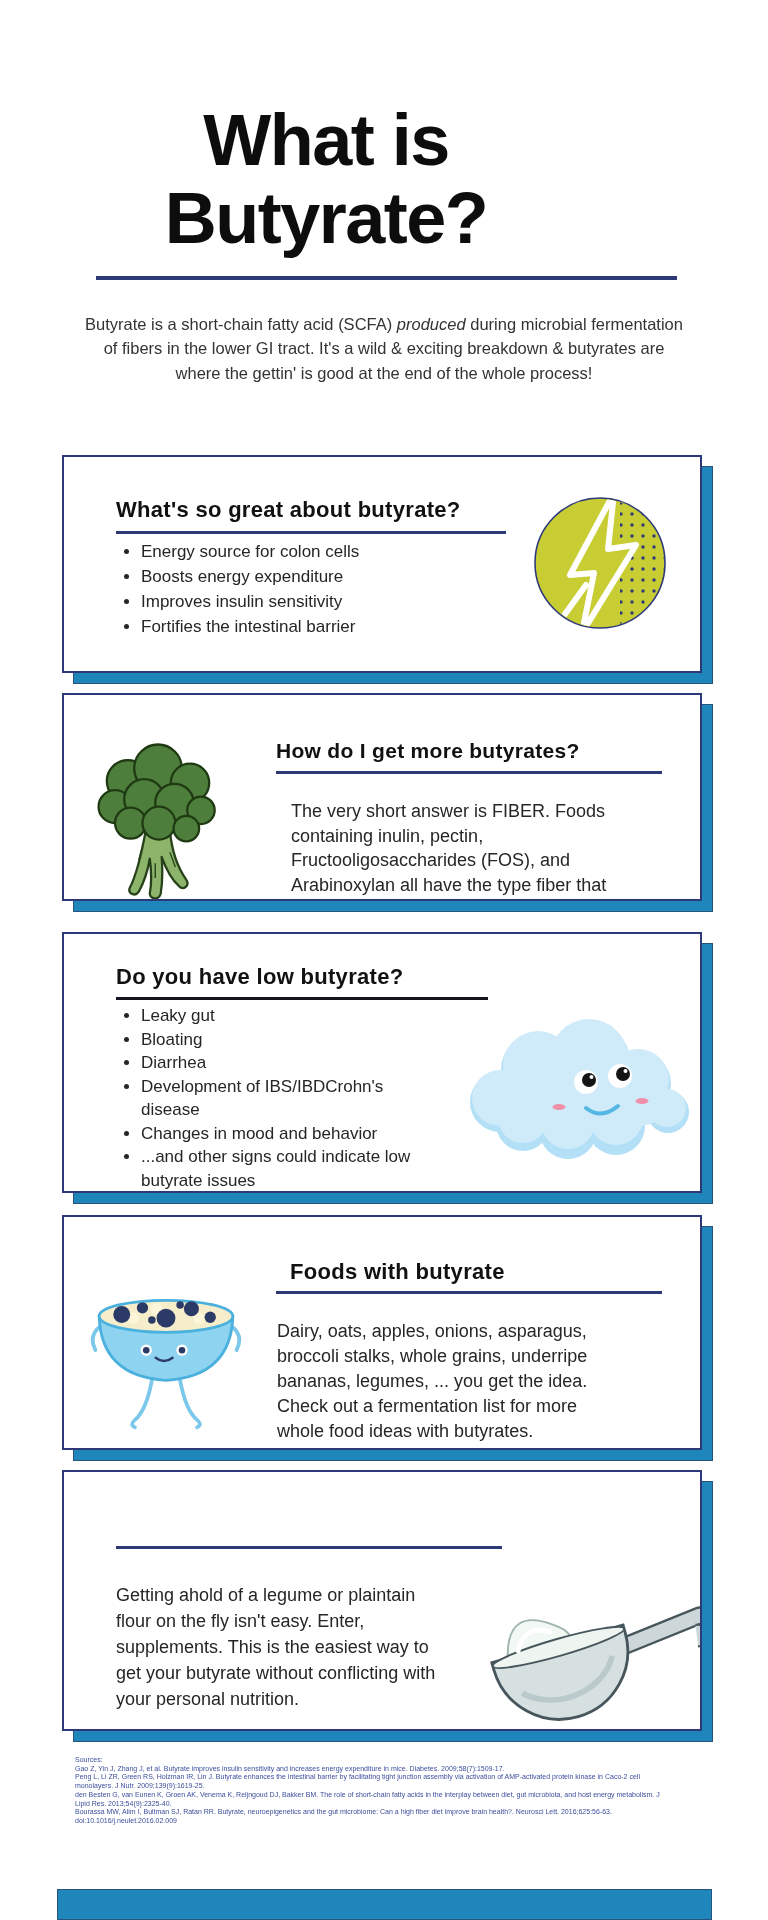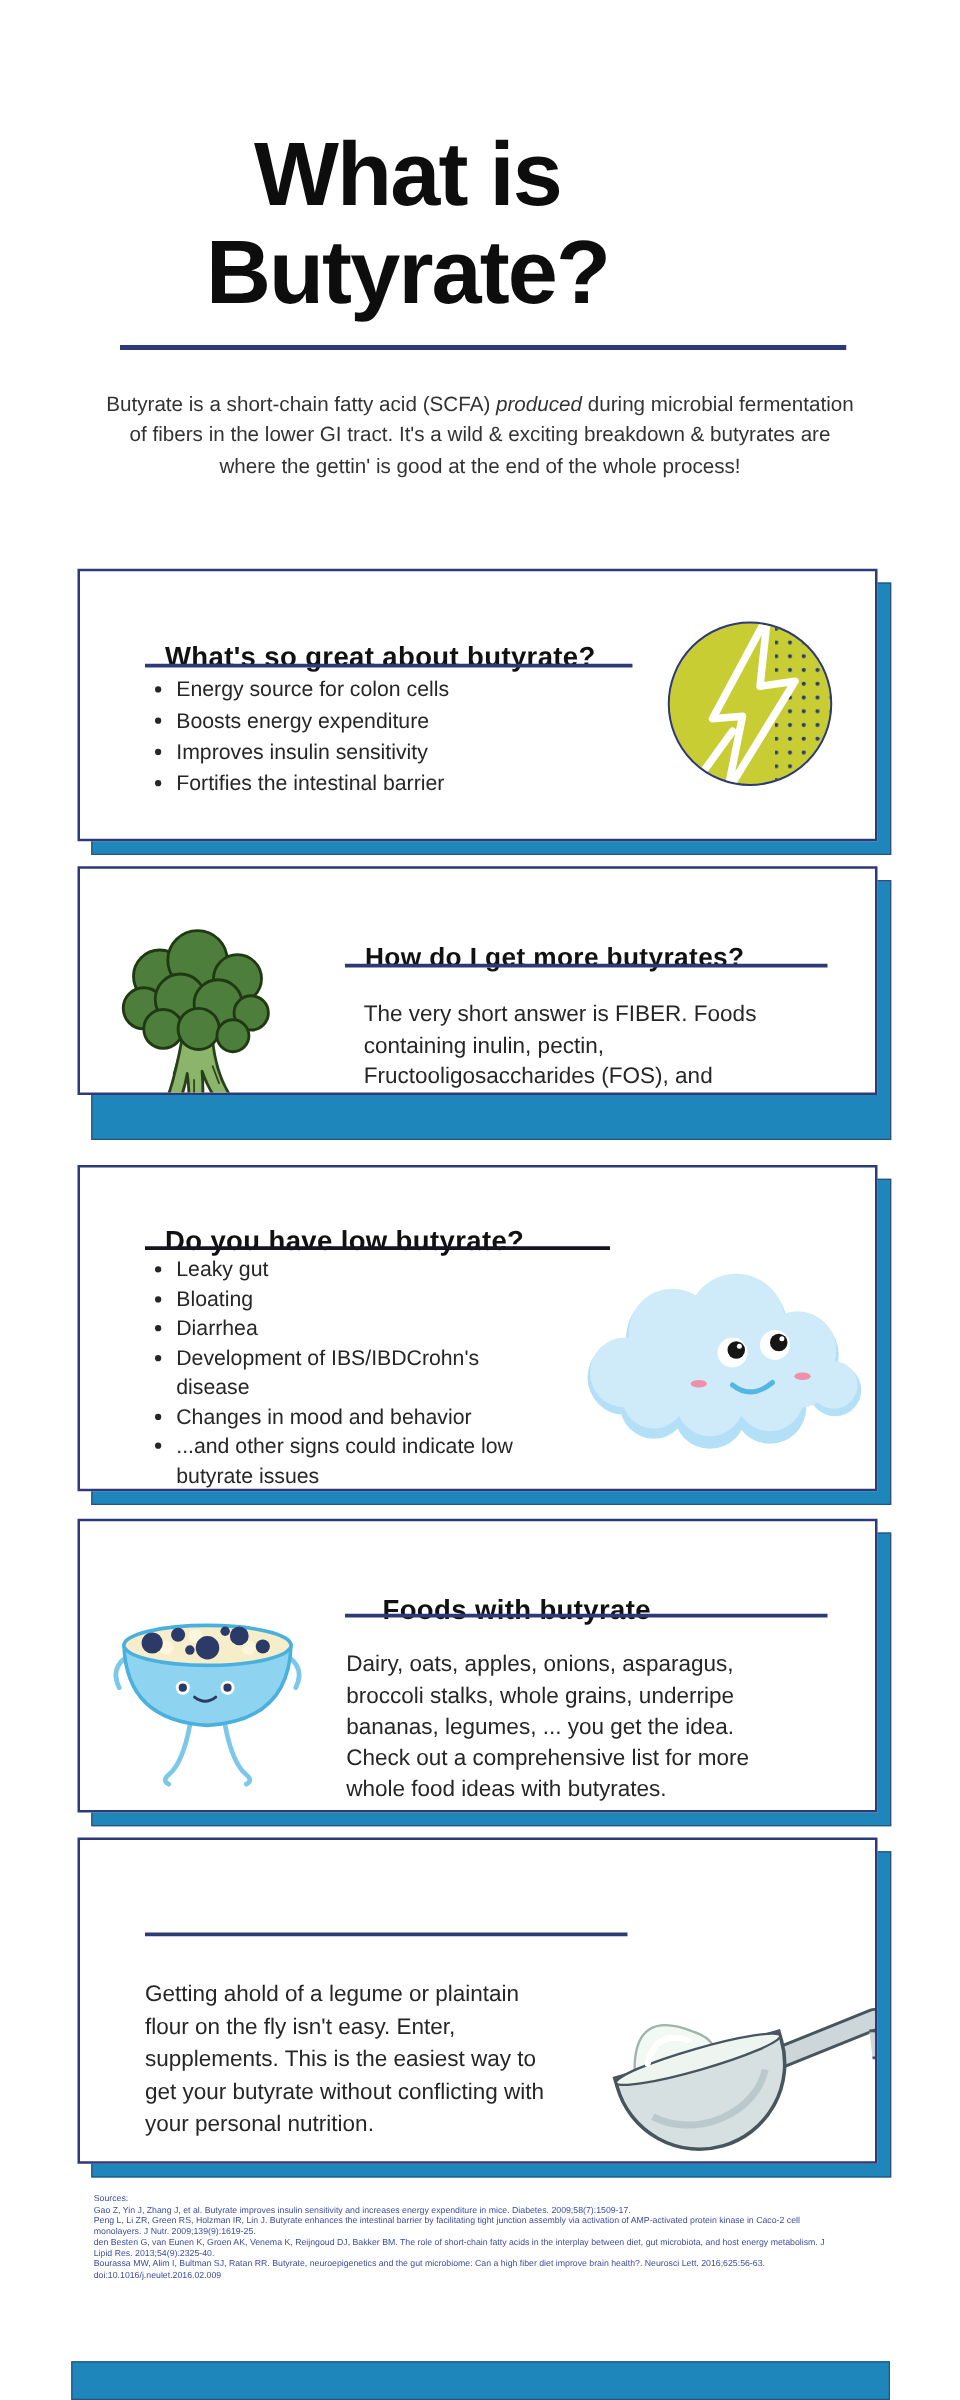--- a/index.html
+++ b/index.html
@@ -15,32 +15,32 @@
   .intro{position:absolute;top:295px;left:84px;width:600px;text-align:center;
          font-size:16.5px;line-height:24.5px;color:#333333;}
   .intro .b{font-weight:400;margin-top:10px;}
   .intro .i{font-style:italic;}
 
   .card{position:absolute;left:62px;width:640px;background:#ffffff;
         border:2px solid #2e3a78;box-sizing:border-box;overflow:hidden;}
   .shadow{position:absolute;background:#1e86bb;border:1px solid #27537c;box-sizing:border-box;}
 
   #card1{top:455px;height:218px;}
-  #card2{top:693px;height:183px;}
+  #card2{top:693px;height:208px;}
   #card3{top:932px;height:261px;}
   #card4{top:1215px;height:235px;}
   #card5{top:1470px;height:261px;}
   #sh1{top:466px;left:73px;width:640px;height:218px;z-index:0;}
   #sh2{top:704px;left:73px;width:640px;height:208px;z-index:0;}
   #sh3{top:943px;left:73px;width:640px;height:261px;z-index:0;}
   #sh4{top:1226px;left:73px;width:640px;height:235px;z-index:0;}
   #sh5{top:1481px;left:73px;width:640px;height:261px;z-index:0;}
   .card{z-index:1;}
 
-  .card h2{position:absolute;margin:16px;font-weight:800;color:#111111;letter-spacing:0.3px;}
+  .card h2{position:absolute;margin:0;font-weight:800;color:#111111;letter-spacing:0.3px;}
   .rule{position:absolute;height:3px;background:#2e3a78;}
 
   #card1 h2{left:52px;top:40px;font-size:22px;}
   #rule1{left:52px;top:74px;width:390px;}
   #card1 ul{position:absolute;left:57px;top:82px;margin:0;padding-left:20px;
             font-size:17px;line-height:25px;color:#262626;}
   #lightning{position:absolute;left:466px;top:32px;}
 
   #broccoli{position:absolute;left:24px;top:44px;}
   #card2 h2{left:212px;top:44px;font-size:21px;}
@@ -221,21 +221,21 @@
         <circle cx="64" cy="92" r="3.5" fill="#2b3a66"></circle>
           <circle cx="102" cy="92" r="3.5" fill="#2b3a66"></circle>
         <path d="M74 100 Q83 107 92 100" stroke="#2b3a66" stroke-width="2.5" fill="none" stroke-linecap="round"></path>
       </g>
     </svg>
     <h2>Foods with butyrate</h2>
     <div class="rule" id="rule4"></div>
     <p id="body4">Dairy, oats, apples, onions, asparagus,
 broccoli stalks, whole grains, underripe
 bananas, legumes, ... you get the idea.
-Check out a comprehensive list for more
+Check out a fermentation list for more
 whole food ideas with butyrates.</p>
   </section>
 
   <section class="card" id="card5">
     <div class="rule" id="rule5"></div>
     <p id="body5">Getting ahold of a legume or plaintain
 flour on the fly isn't easy. Enter,
 supplements. This is the easiest way to
 get your butyrate without conflicting with
 your personal nutrition.</p>

